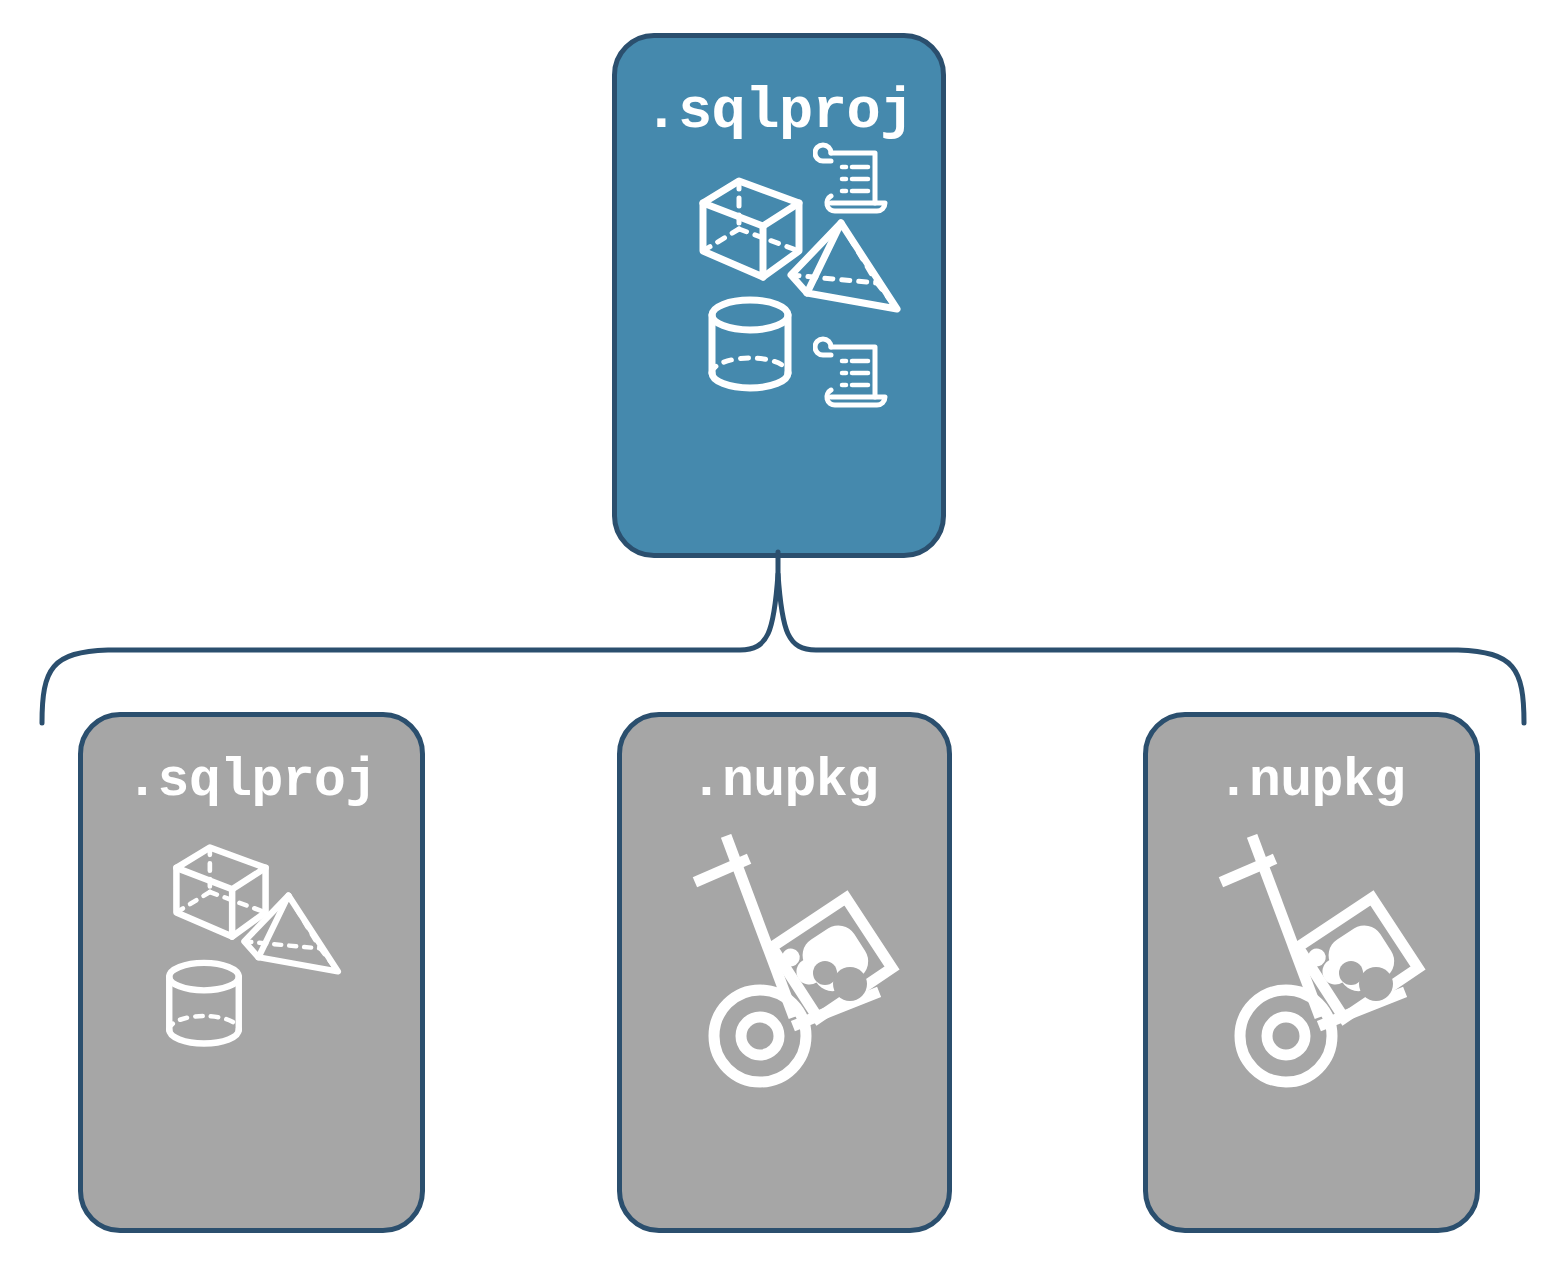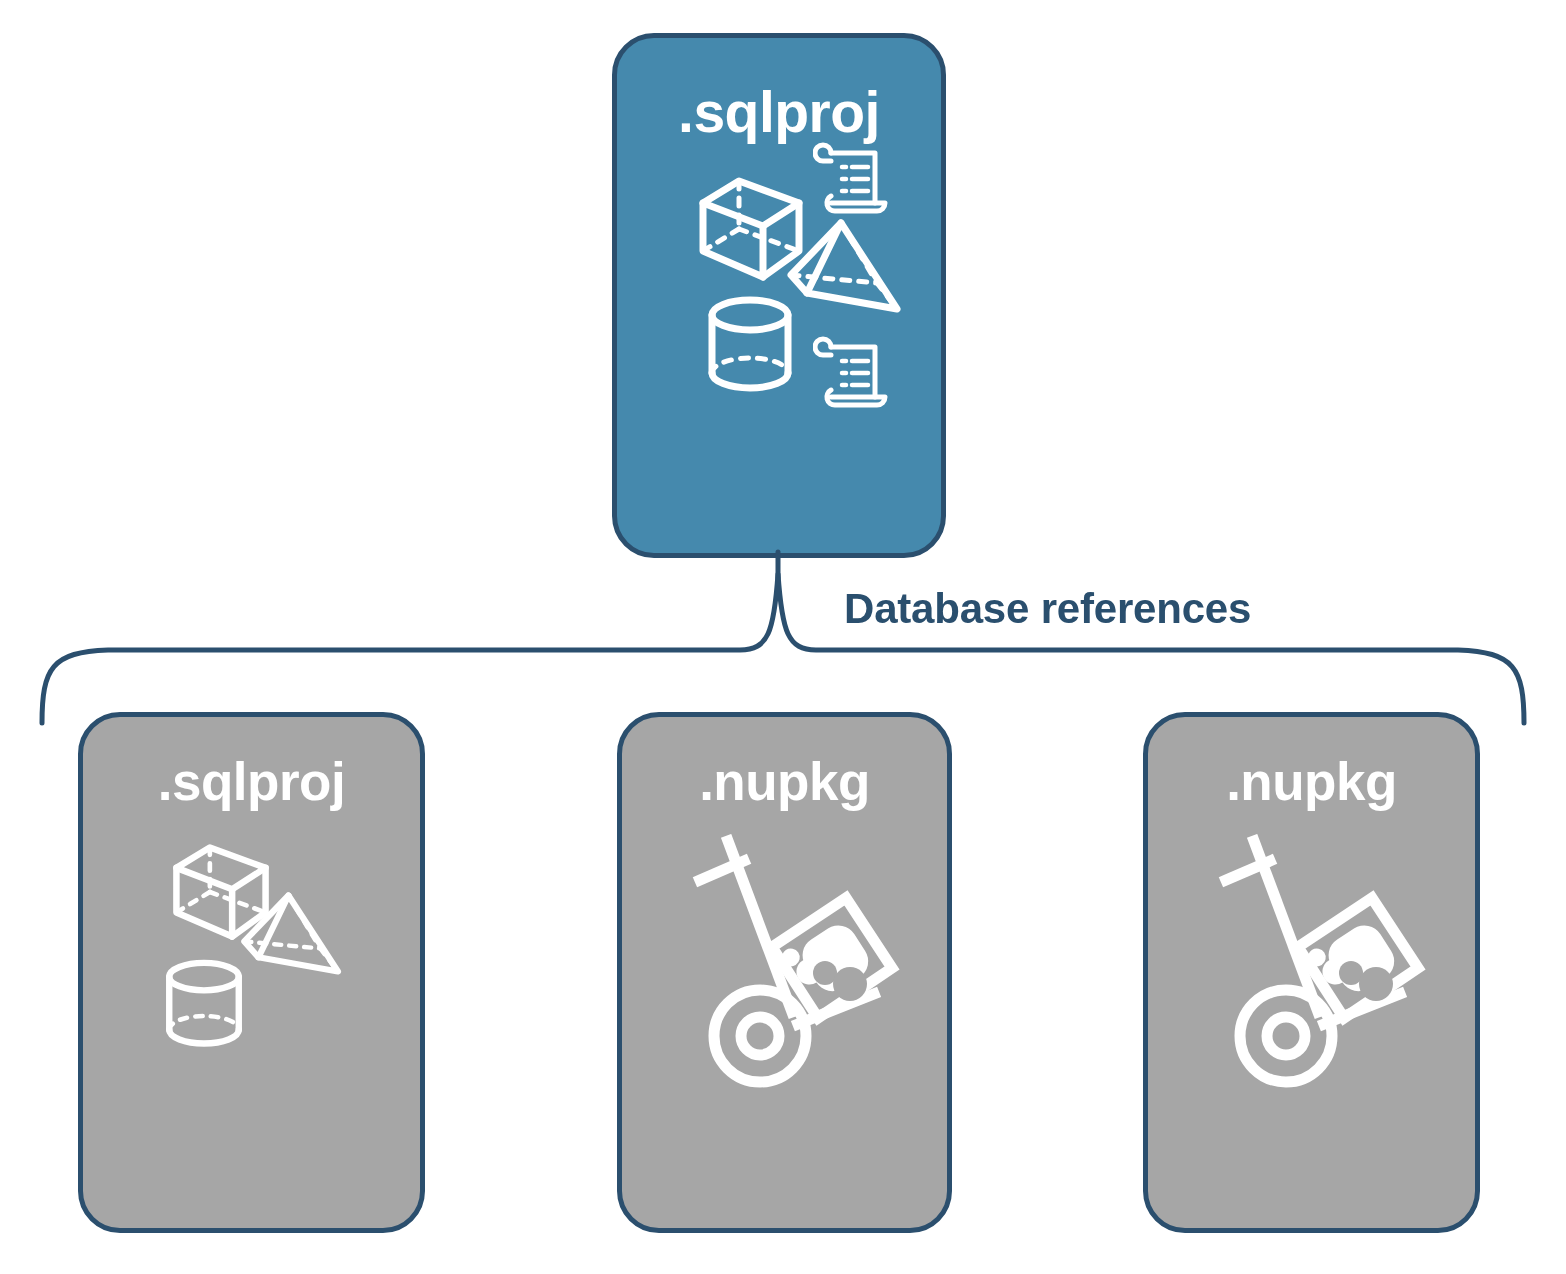--- a/index.html
+++ b/index.html
@@ -32,20 +32,21 @@
   .card.blue   { background: #4589ad; }
   .card.grey   { background: #a6a6a6; }
 
   .card-title {
     color: #ffffff;
     font-weight: bold;
     letter-spacing: -0.5px;
     line-height: 1;
     text-align: center;
     user-select: none;
+    font-family: Liberation Mono, monospace;
   }
   .card.blue .card-title { font-size: 57px; margin-top: 46px; }
   .card.grey .card-title { font-size: 53px; margin-top: 38px; }
 
   .card-art {
     position: relative;
     width: 100%;
     flex: 1 1 auto;
   }
   .card-art svg {
@@ -162,21 +163,20 @@
 
     <path d="M42 175
              C 42 120, 52 104, 108 102
              L 740 102
              C 768 102, 774 84, 778 26
              C 782 84, 788 102, 816 102
              L 1458 102
              C 1514 104, 1524 120, 1524 175" fill="none" stroke="#2b4f6e" stroke-width="5" stroke-linecap="round" stroke-linejoin="round"></path>
   </svg>
 
-  <div id="brace-label">Database references</div>
 
   <div class="card grey" style="left:78px; top:712px; width:347px; height:521px;">
     <div class="card-title">.sqlproj</div>
 
     <div class="card-art">
 
       <svg style="left:86px; top:32px;" width="104" height="104" viewBox="0 0 112 112">
         <g fill="none" stroke="#ffffff" stroke-width="7" stroke-linecap="round" stroke-linejoin="round">
           <path d="M8 30 L44 8 L104 30 L68 53 Z"></path>
           <path d="M8 30 L8 78 L68 104 L68 53"></path>

